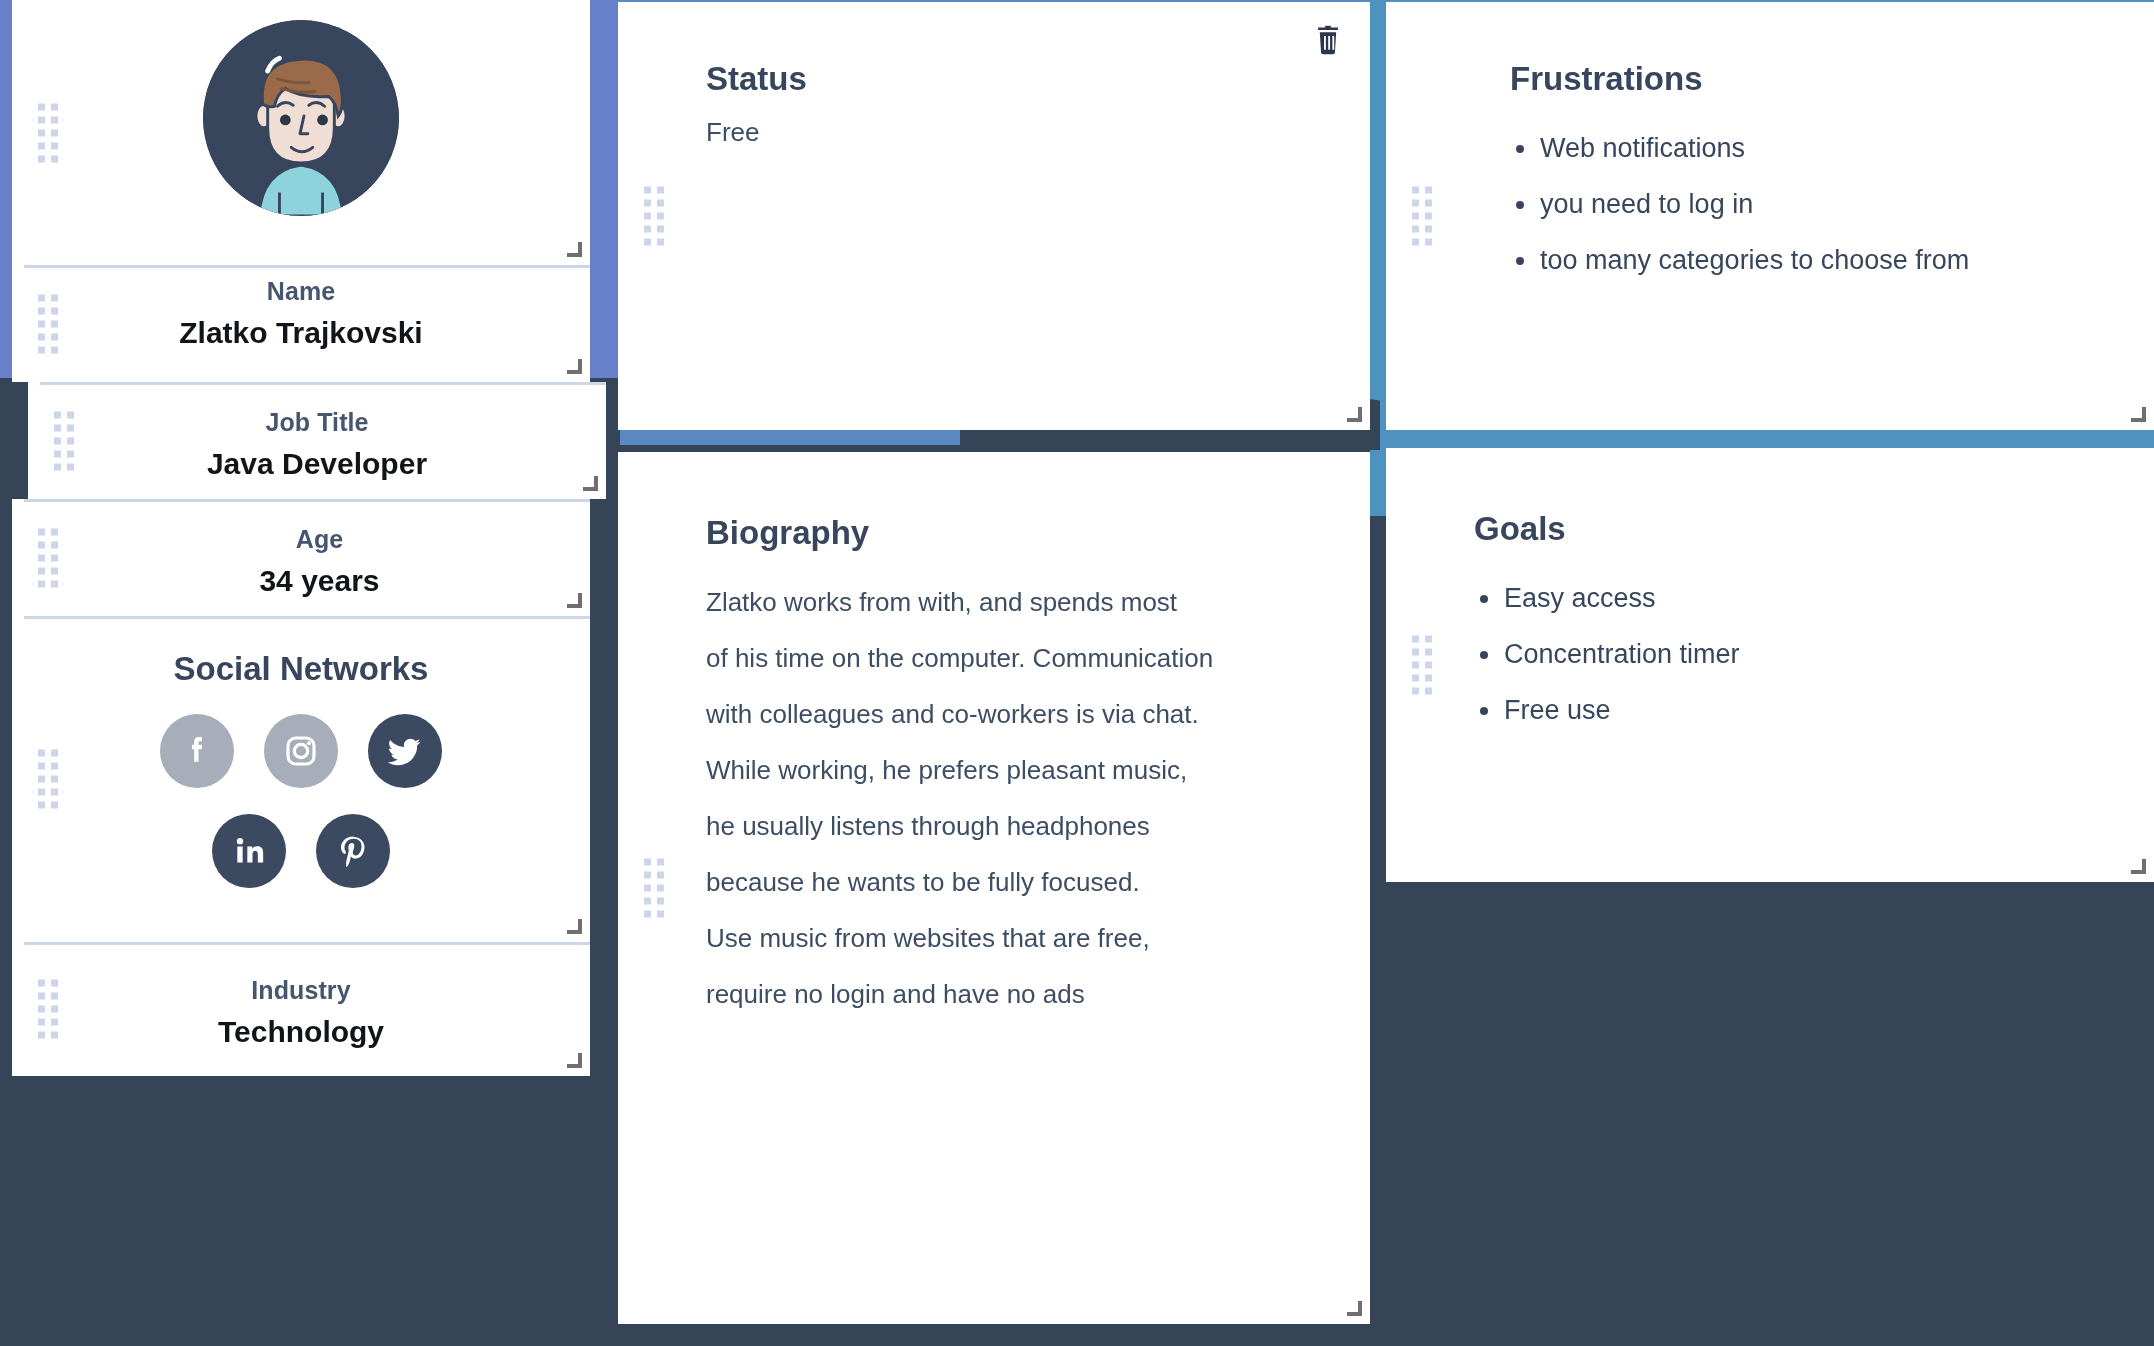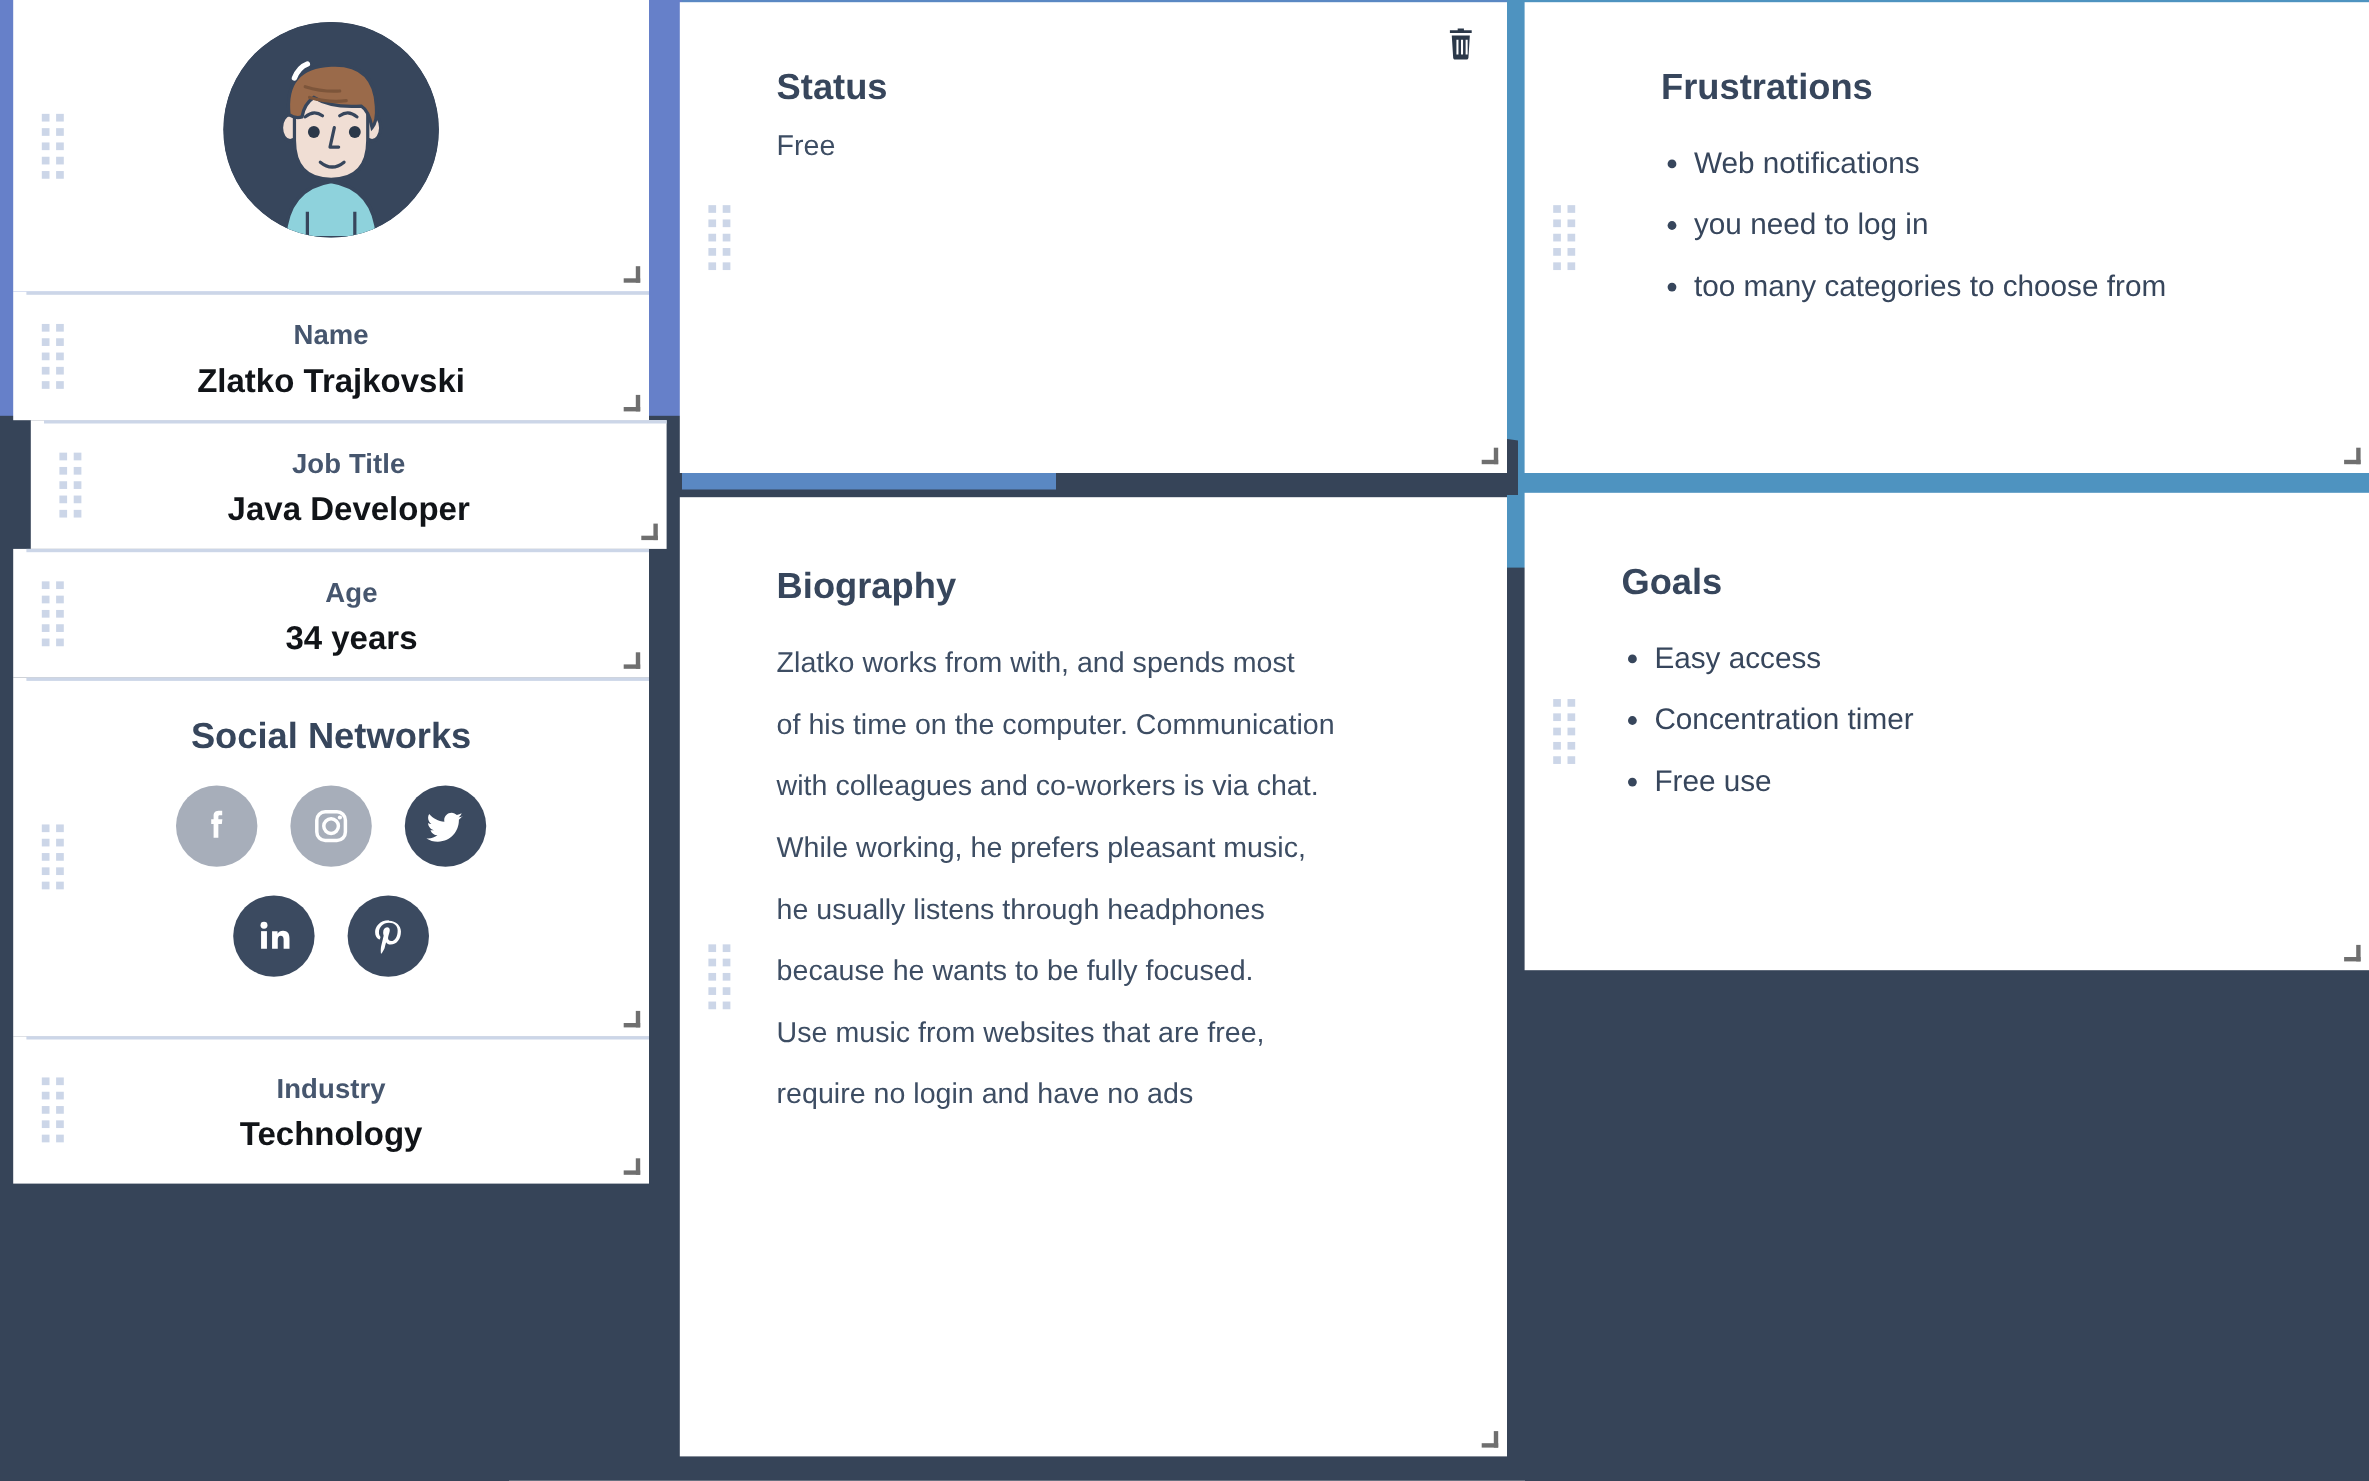--- a/index.html
+++ b/index.html
@@ -270,21 +270,21 @@
         <i></i>
         <i></i>
         <i></i>
         <i></i>
         <i></i>
         <i></i>
         <i></i>
         <i></i>
         <i></i>
     </div>
-    <div style="padding-top:26px;">
+    <div style="padding-top:12px;">
       <div class="field-label">Name</div>
       <div class="field-value">Zlatko Trajkovski</div>
     </div>
     <div class="resize-handle"></div>
   </div>
 
   <div class="profile-card" style="height:117px;margin-left:16px;">
     <div class="card-sep"></div>
     <div class="drag-handle">
       <i></i>

